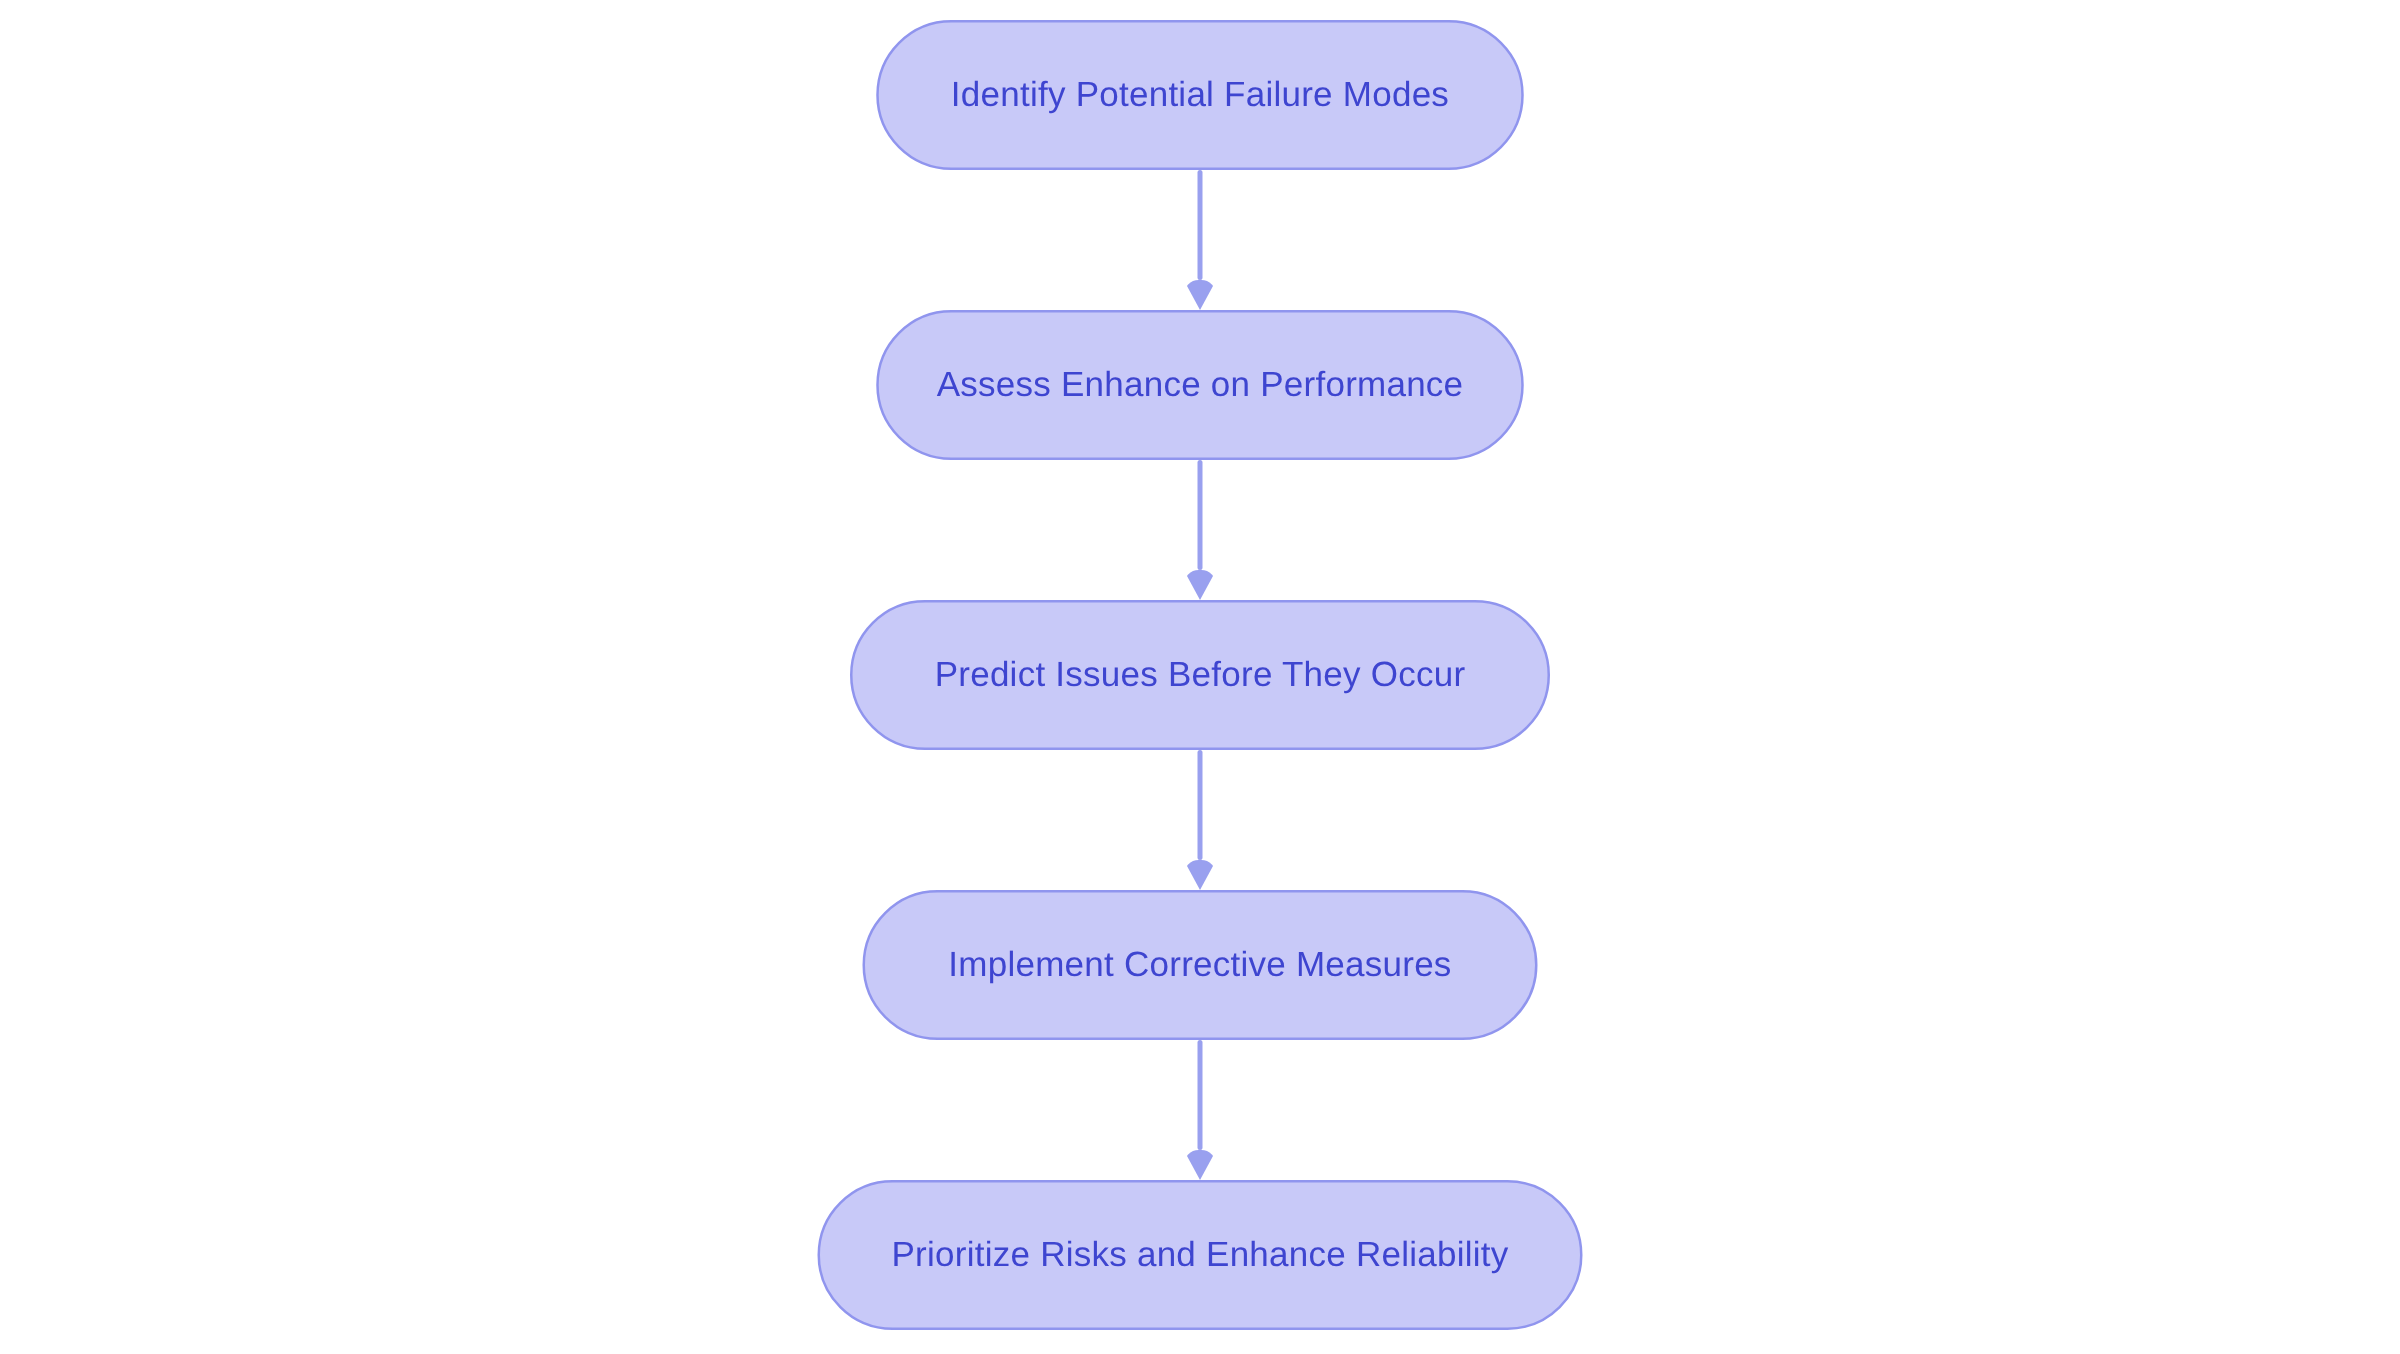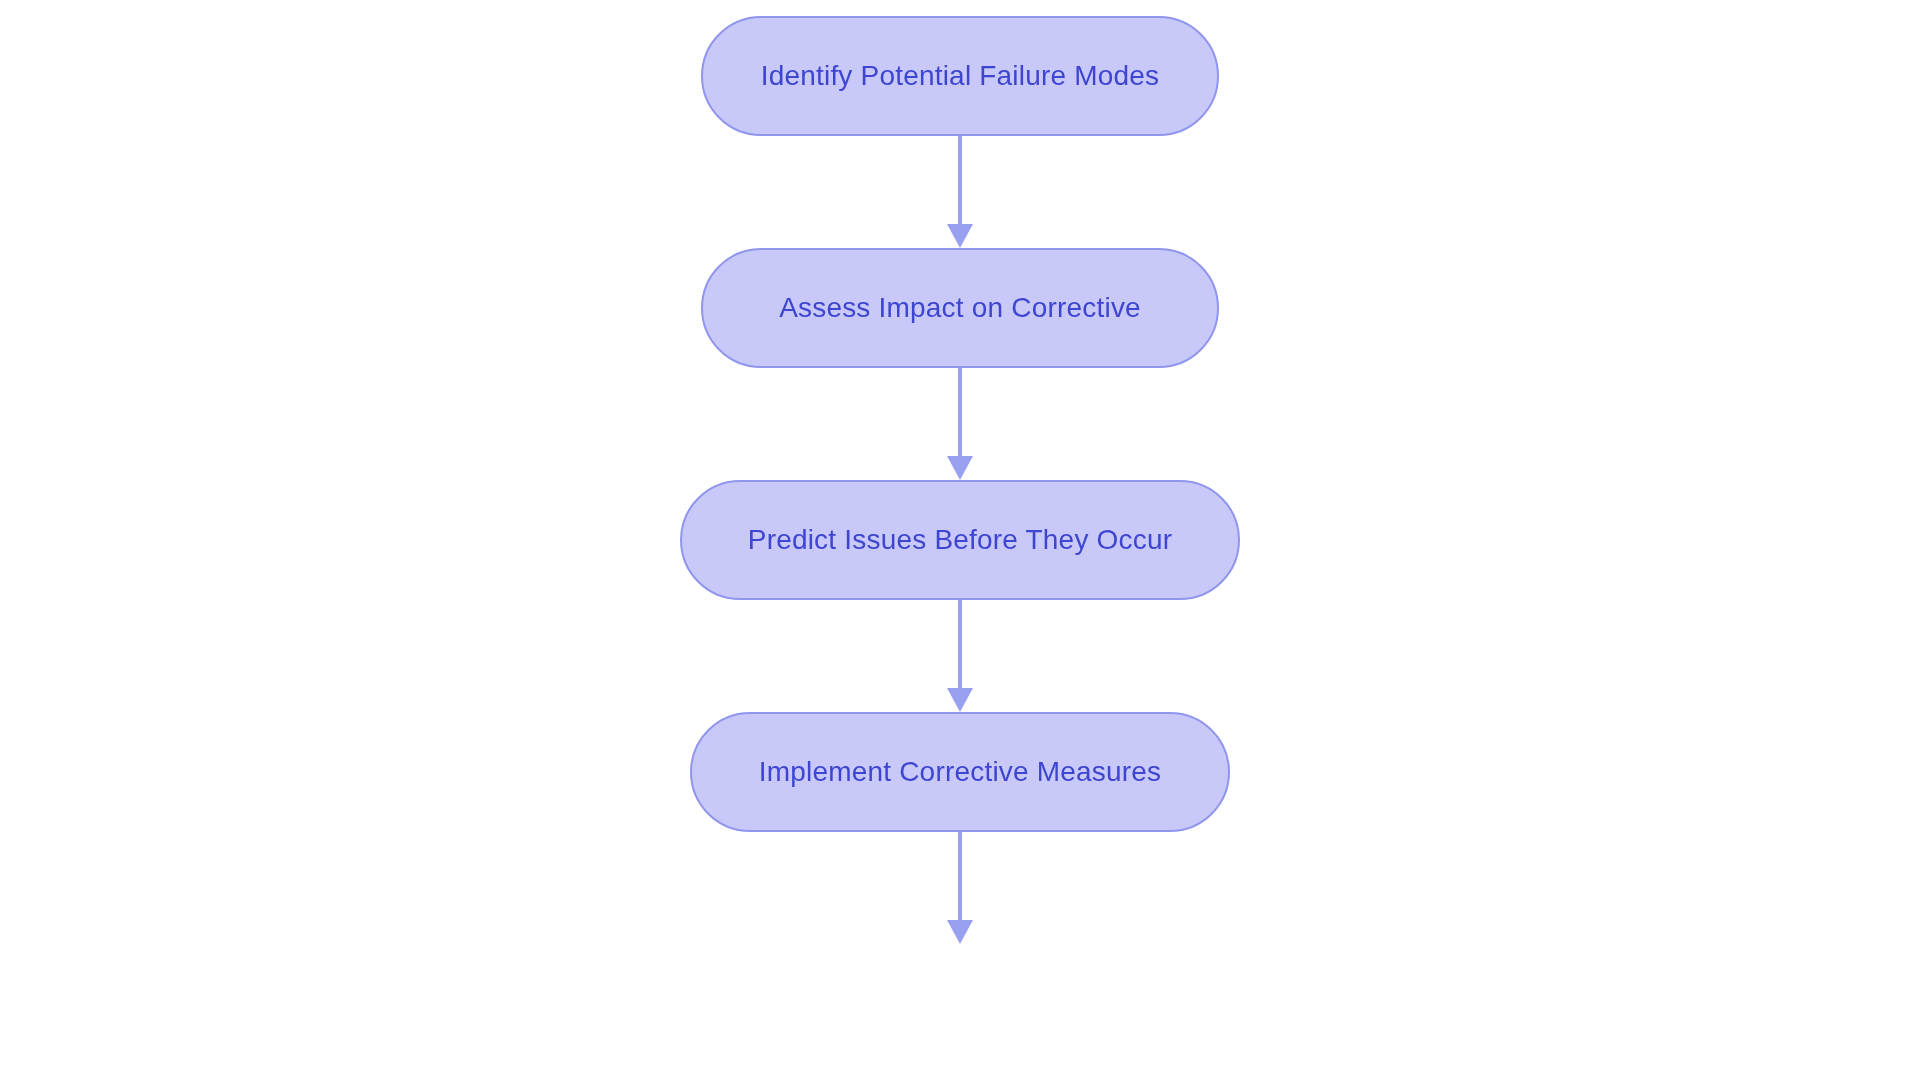--- a/index.html
+++ b/index.html
@@ -2,21 +2,21 @@
 <html style="--node-fill: #c8c9f8; --node-border: #9095ee; --node-text: #3e45d0; --arrow: #99a0ef; --background: #ffffff;"><head>
 <meta charset="utf-8">
 <style>
   :root {
     --node-fill: #c8c9f8;
     --node-border: #9095ee;
     --node-text: #3e45d0;
     --arrow: #99a0ef;
     --background: #ffffff;
   }
-  * { box-sizing: border-box; }
+  * { box-sizing: border-box; border-radius: 20px; }
   html, body { margin: 0; padding: 0; }
   body {
     background: var(--background);
     font-family: "Liberation Sans", sans-serif;
   }
   .canvas {
     position: relative;
     width: 1920px;
     height: 1083px;
     background: var(--background);
@@ -75,21 +75,21 @@
   <div class="node node-1">
     <span class="node-label">Identify Potential Failure Modes</span>
   </div>
 
   <div class="arrow">
     <div class="arrow-line"></div>
     <div class="arrow-head"></div>
   </div>
 
   <div class="node node-2">
-    <span class="node-label">Assess Impact on Corrective</span>
+    <span class="node-label">Assess Enhance on Performance</span>
   </div>
 
   <div class="arrow">
     <div class="arrow-line"></div>
     <div class="arrow-head"></div>
   </div>
 
   <div class="node node-3">
     <span class="node-label">Predict Issues Before They Occur</span>
   </div>
@@ -101,14 +101,17 @@
 
   <div class="node node-4">
     <span class="node-label">Implement Corrective Measures</span>
   </div>
 
   <div class="arrow">
     <div class="arrow-line"></div>
     <div class="arrow-head"></div>
   </div>
 
+  <div class="node node-5">
+    <span class="node-label">Prioritize Risks and Enhance Reliability</span>
+  </div>
 
 </div>
 
 </body></html>

